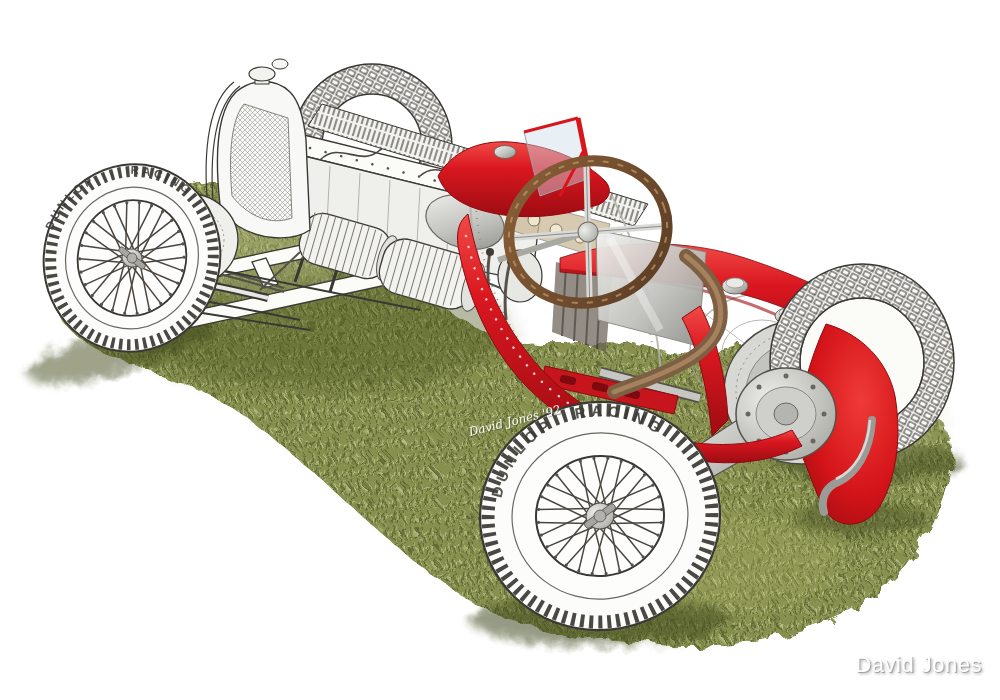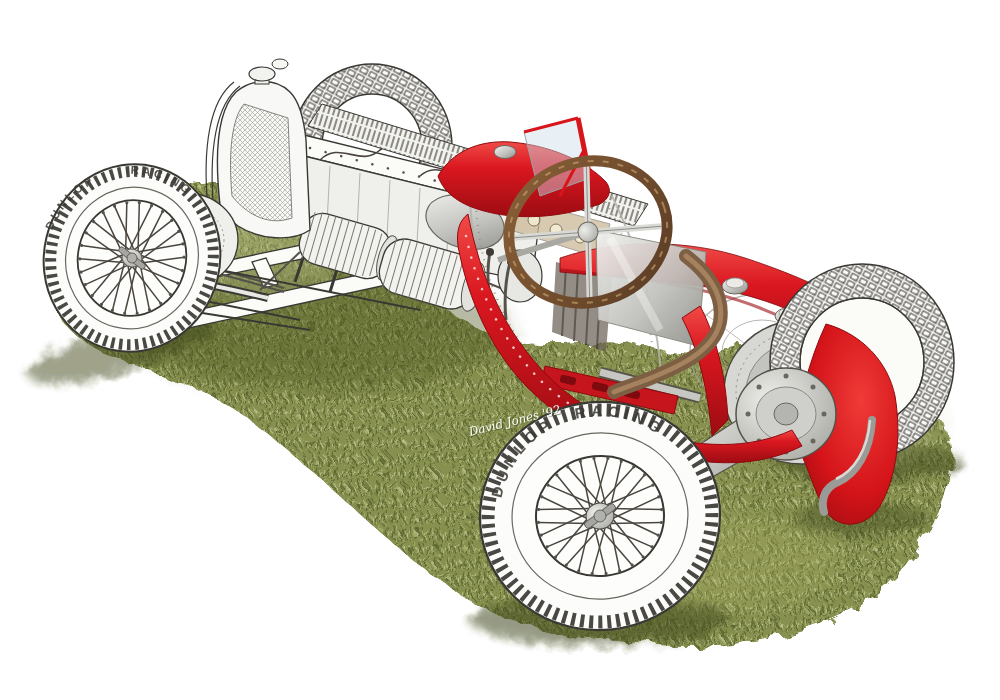--- a/index.html
+++ b/index.html
@@ -452,13 +452,14 @@
       <circle r="6" fill="#b1b1ad" stroke="#55524a" stroke-width=".8"></circle>
     </g>
   </g>
 
   <g transform="translate(470 436) rotate(-14)">
     <text class="sig" x="1" y="1" fill="#3f4a20" opacity=".6">David Jones '92</text>
     <text class="sig" fill="#ffffff" opacity=".95">David Jones '92</text>
   </g>
 </svg>
 
+<div class="credit">David Jones</div>
 </div>
 
 </body></html>

